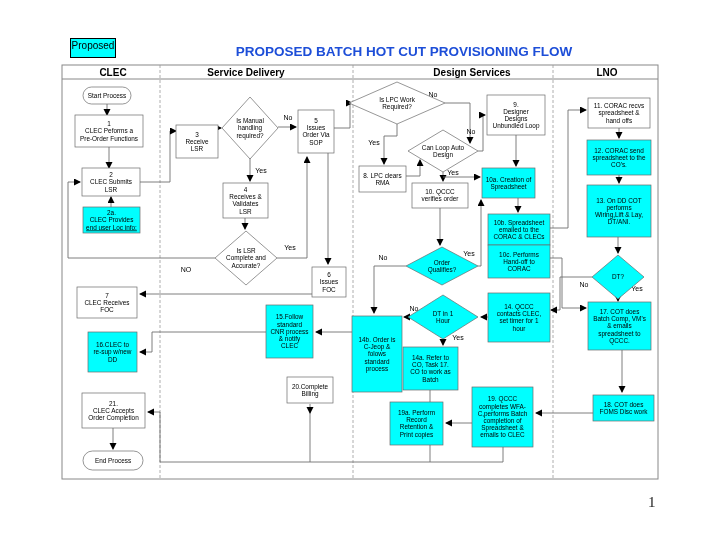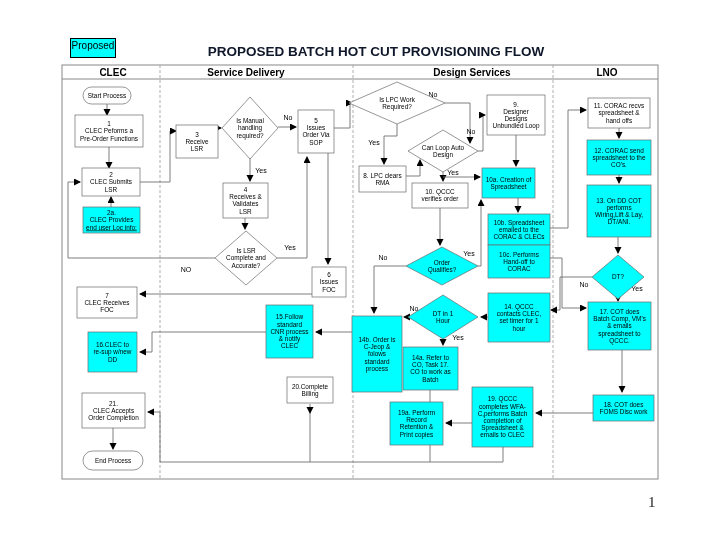--- a/index.html
+++ b/index.html
@@ -6,22 +6,22 @@
   body{
     width:720px;height:540px;position:relative;background:#ffffff;
     font-family:"Liberation Sans","DejaVu Sans",sans-serif;overflow:hidden;
   }
   #badge{
     position:absolute;left:70px;top:38px;width:46px;height:20px;
     background:#00ffff;border:1px solid #000;font-size:10px;line-height:13px;
     text-align:center;color:#000;box-sizing:border-box;
   }
   #title{
-    position:absolute;left:376px;top:44px;transform:translateX(-50%);
-    font-size:13.5px;font-weight:bold;color:#0f172a;white-space:nowrap;
+    position:absolute;left:404px;top:44px;transform:translateX(-50%);
+    font-size:13.5px;font-weight:bold;color:#1d4ed8;white-space:nowrap;
   }
   #pagenum{
     position:absolute;left:648px;top:494px;font-family:"Liberation Serif",serif;
     font-size:15px;color:#222;
   }
   svg{position:absolute;left:0;top:0;}
   text{fill:#000;}
 </style>
 </head>
 <body>

